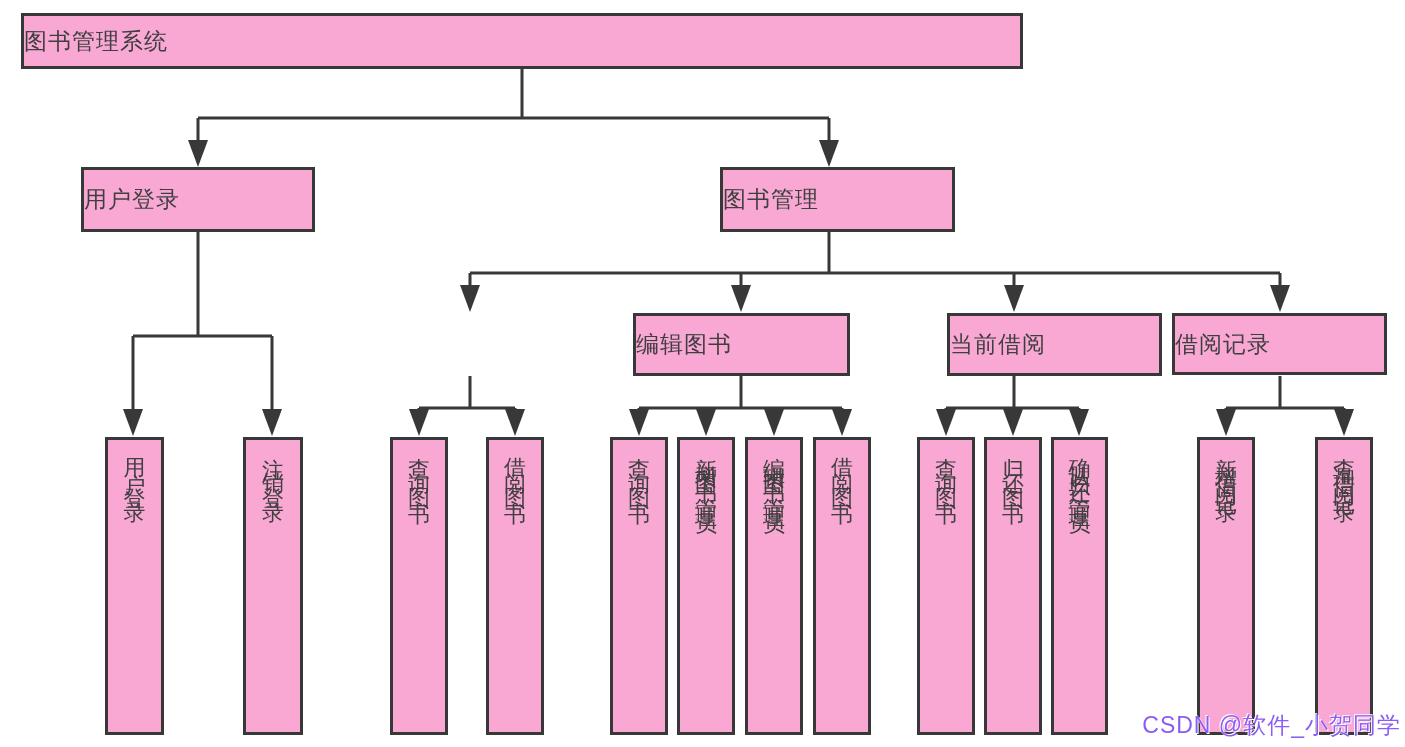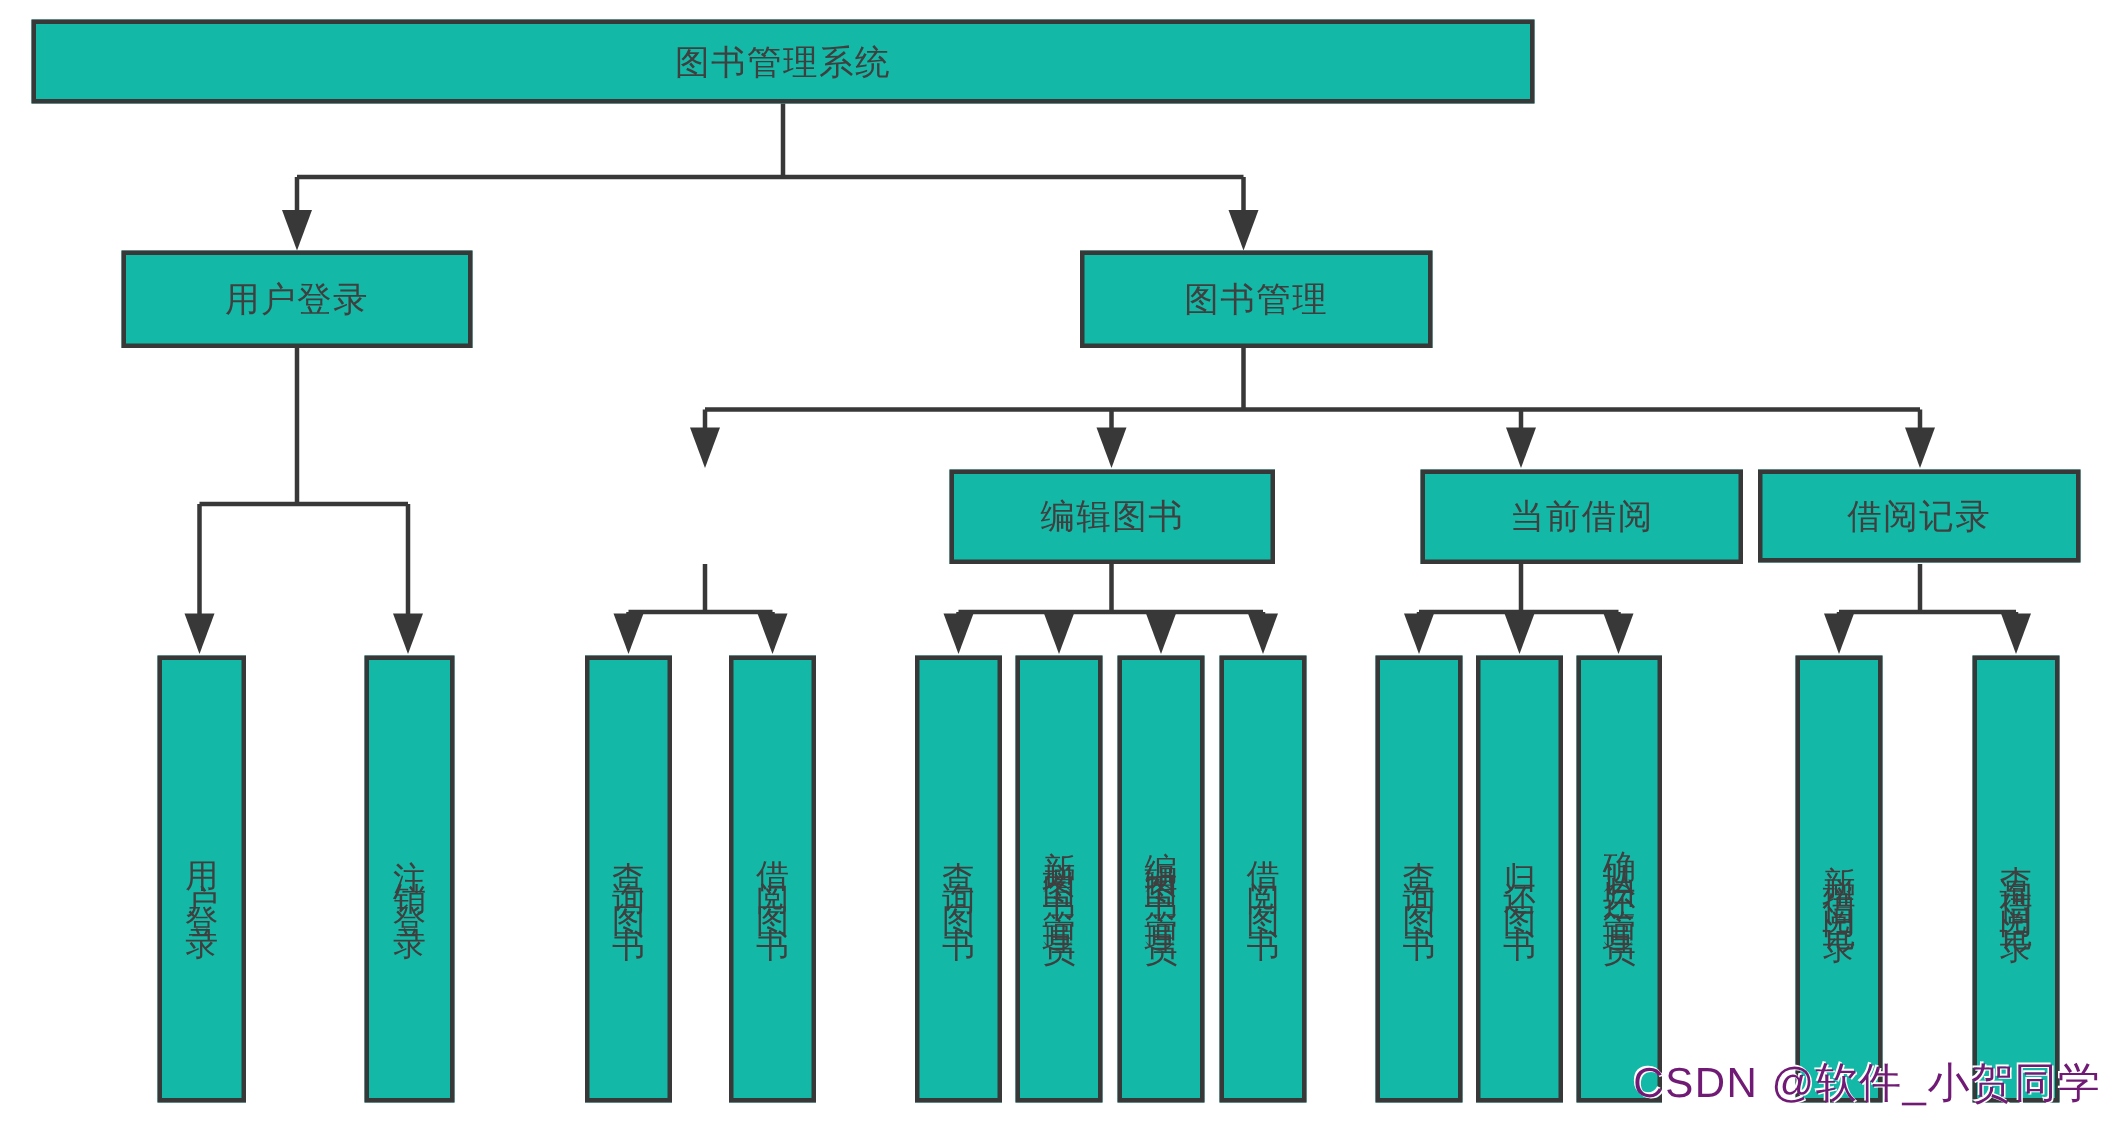--- a/index.html
+++ b/index.html
@@ -14,44 +14,43 @@
   .wires {
     position: absolute;
     left: 0; top: 0;
     width: 1405px; height: 747px;
     pointer-events: none;
   }
   .node {
     position: absolute;
     box-sizing: border-box;
     border: 3px solid #383838;
-    background: #14b8a6;
+    background: #f9a8d4;
     color: #3f3f3f;
     display: flex;
     align-items: center;
-    justify-content: center;
     text-align: center;
   }
   .hnode { font-size: 23px; letter-spacing: 1px; }
   .root  { font-size: 23px; }
   .vnode {
     writing-mode: vertical-lr;
     -webkit-writing-mode: vertical-lr;
     font-size: 22px;
     letter-spacing: 15px;
     line-height: 1;
   }
   .vnode.tight  { letter-spacing: 8px; }
   .vnode.medium { letter-spacing: 9px; }
   .watermark {
     position: absolute;
     right: 4px;
     bottom: 6px;
-    font-size: 28px;
-    color: #701a75;
+    font-size: 23px;
+    color: #8b5cf6;
     letter-spacing: 1px;
     text-shadow: 1px 1px 0 #ffffff, -1px -1px 0 #ffffff;
     white-space: nowrap;
     margin-top: 20px;
   }
 </style>
 </head>
 <body>
 
 <div class="stage">

